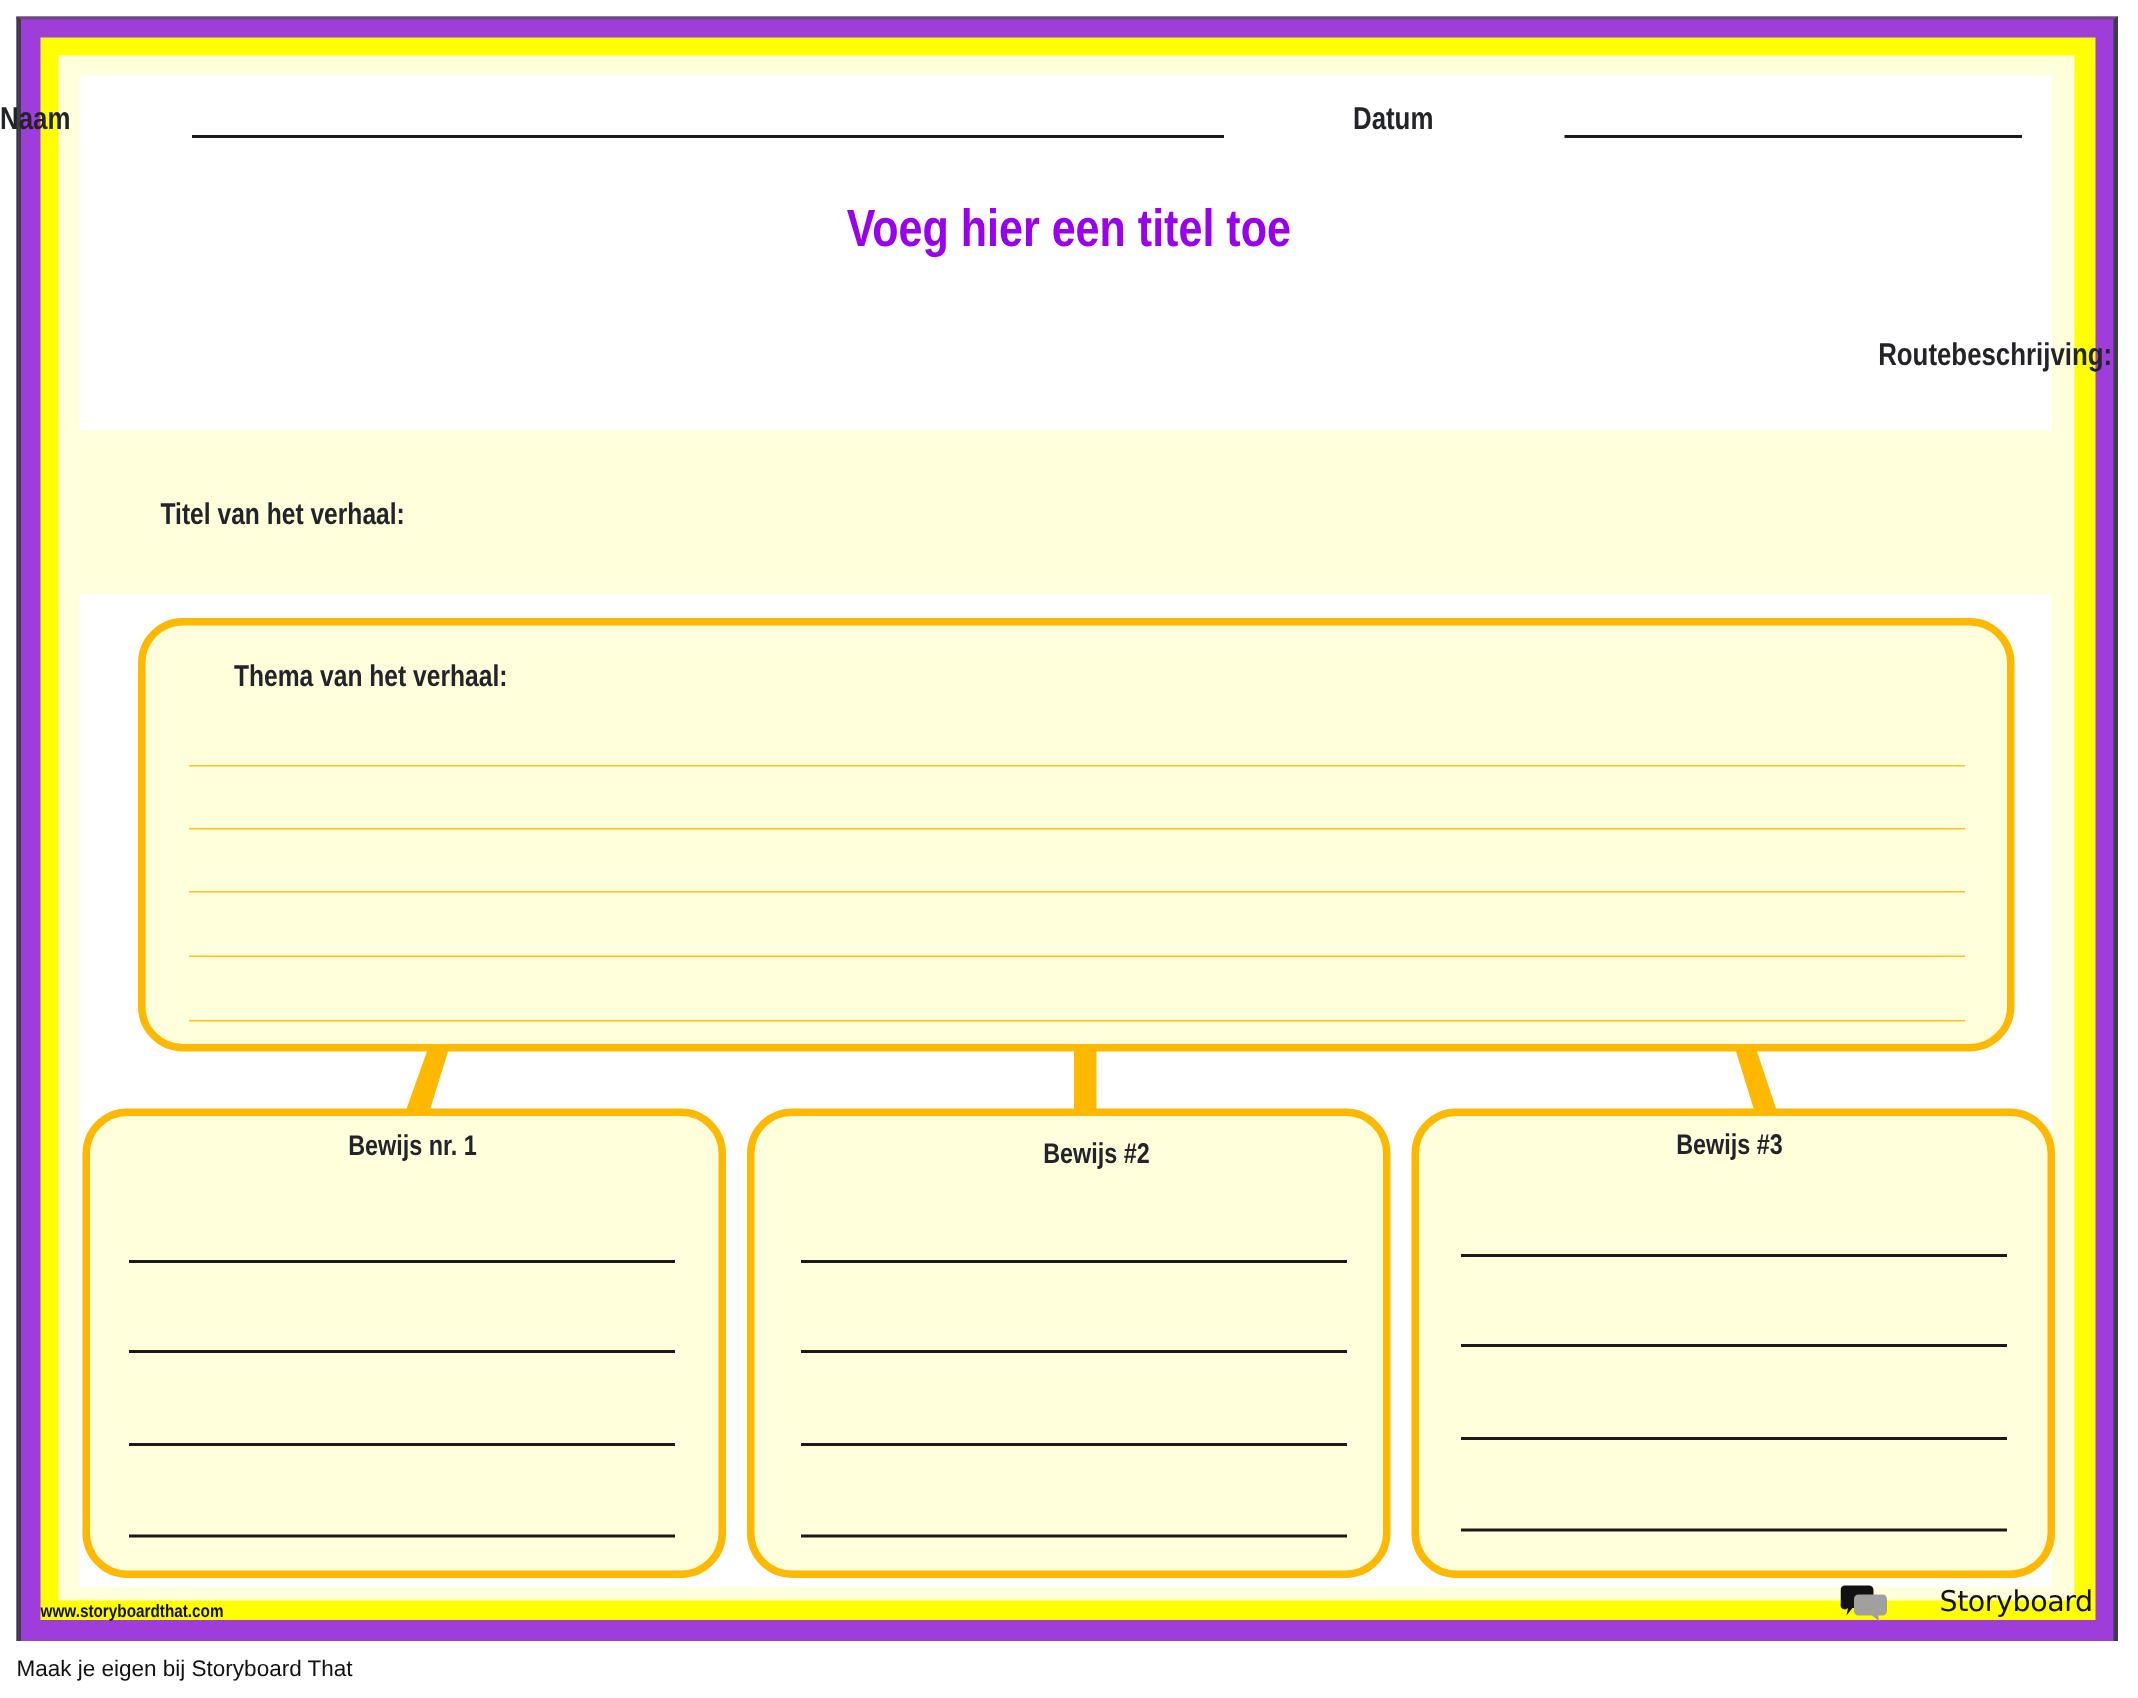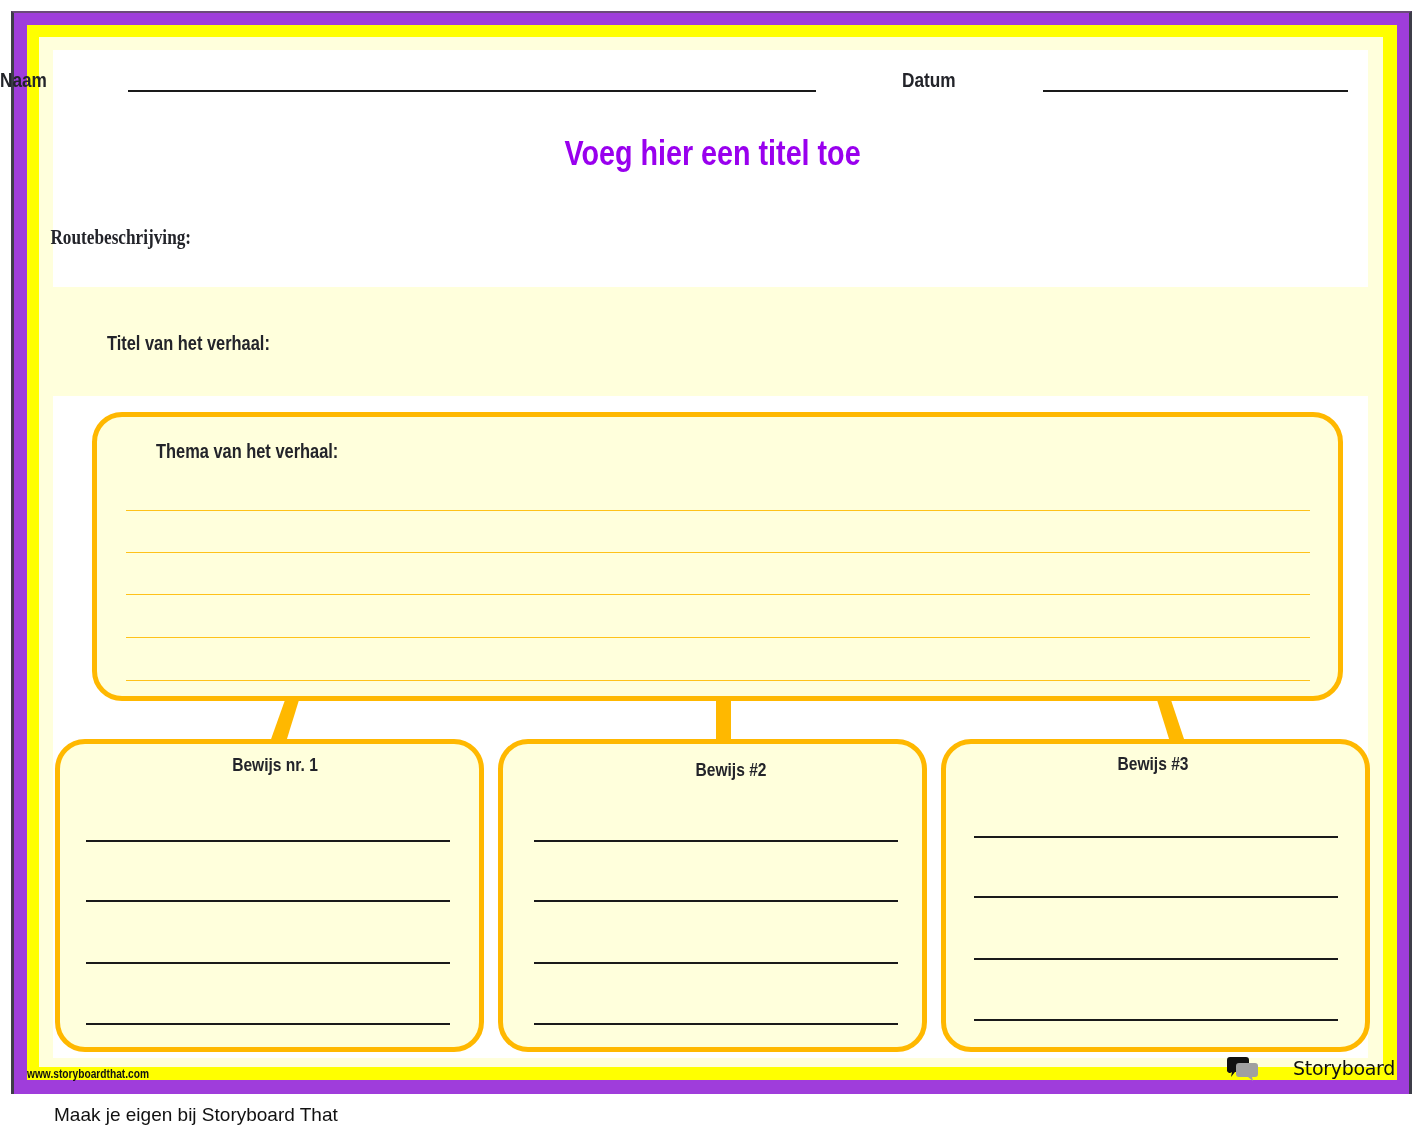--- a/index.html
+++ b/index.html
@@ -15,42 +15,42 @@
 
     .lbl { position: absolute; font-family: "Liberation Sans", sans-serif; font-weight: bold; color: #23242a; white-space: nowrap; transform: scaleX(0.82); transform-origin: left center; }
 
     .name-label { left: 0px; top: 68px; font-size: 21px; }
     .name-line { position: absolute; left: 128px; top: 90px; width: 688px; height: 2px; background: #1a1a1a; }
     .date-label { left: 902px; top: 68px; font-size: 21px; }
     .date-line { position: absolute; left: 1043px; top: 90px; width: 305px; height: 2px; background: #1a1a1a; }
 
     .title { position: absolute; left: 0; width: 1425px; top: 133px; text-align: center; font-family: "Liberation Sans", sans-serif; font-weight: bold; font-size: 35px; color: #9900ee; }
     .title span { display: inline-block; transform: scaleX(0.82); }
-    .directions { position: absolute; left: 0; width: 1425px; top: 225px; text-align: left; font-family: Liberation Serif, serif; font-weight: bold; font-size: 21px; color: #23242a; padding-left: 35px; }
+    .directions { position: absolute; left: 0; width: 1425px; top: 225px; text-align: right; font-family: Liberation Sans, sans-serif; font-weight: bold; font-size: 21px; color: #23242a; padding-left: 35px; }
     .directions span { display: inline-block; transform: scaleX(0.82); }
 
     .story-title-label { left: 107px; top: 332px; font-size: 20px; }
 
     .theme-box { position: absolute; left: 92px; top: 412px; width: 1251px; height: 289px; background: #ffffdc; border: 5px solid #ffb800; border-radius: 30px; }
     .theme-label { left: 156px; top: 440px; font-size: 20px; }
     .theme-line { position: absolute; left: 126px; width: 1184px; height: 1px; background: #ffc21a; }
 
     .evidence-box { position: absolute; top: 739px; height: 313px; background: #ffffdc; border: 5px solid #ffb800; border-radius: 30px; }
     .evidence-label { position: absolute; font-family: "Liberation Sans", sans-serif; font-weight: bold; font-size: 19px; color: #23242a; white-space: nowrap; transform: translateX(-50%) scaleX(0.82); }
     .ev-line { position: absolute; height: 1.5px; background: #1a1a1a; }
 
     .url { position: absolute; left: 27px; top: 1067px; font-family: "Liberation Sans", sans-serif; font-weight: bold; font-size: 12px; color: #111111; transform: scaleX(0.85); transform-origin: left center; }
 
     .logo { position: absolute; left: 1227px; top: 1055px; display: flex; align-items: center; gap: 30px; }
     .logo svg { display: block; }
     .logo-text { font-family: "DejaVu Sans", sans-serif; font-size: 19px; margin-left: 4px; letter-spacing: -0.3px; }
     .logo-dark { color: #111111; }
     .logo-light { color: #a0a0a0; }
 
-    .footer { position: absolute; left: 11px; top: 1104px; font-family: "Liberation Sans", sans-serif; font-size: 19px; color: #111111; margin-left: 43px; }
+    .footer { position: absolute; left: 11px; top: 1104px; font-family: "Liberation Sans", sans-serif; font-size: 15px; color: #111111; }
   </style>
 </head>
 <body>
 
 <div class="frame-purple"></div>
 <div class="frame-yellow"></div>
 <div class="frame-cream"></div>
 
 <div class="header-white"></div>
 <div class="lower-white"></div>

